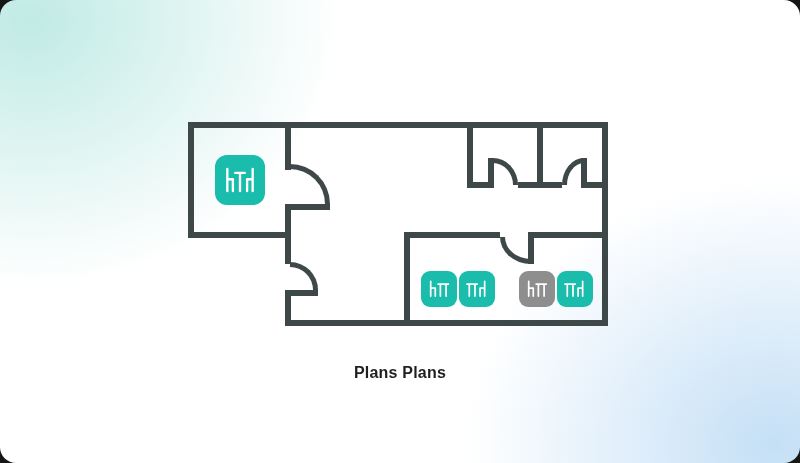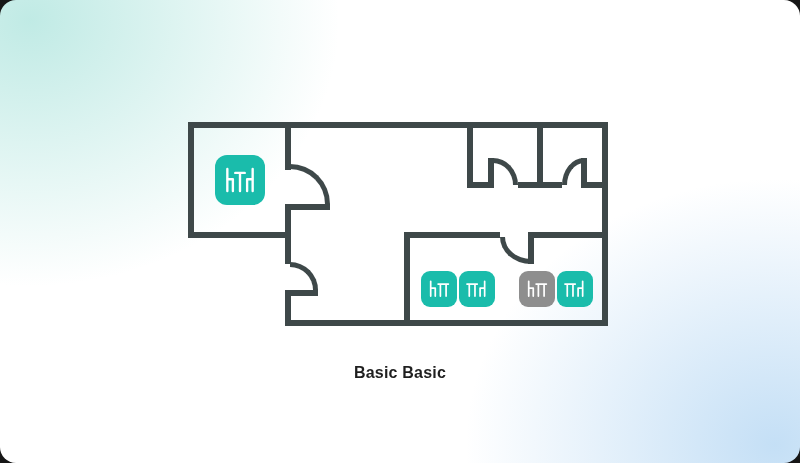--- a/index.html
+++ b/index.html
@@ -87,14 +87,14 @@
           <path d="M10 11 V37 M10 23 H18 M18 23 V37 M23 16 H41 M27 16 V37 M37 16 V37"></path>
         </svg>
       </div>
     <div class="seat-icon small" style="left: 557px; background: rgb(26, 188, 171);">
         <svg viewBox="0 0 48 48">
           <path d="M38 11 V37 M30 23 H38 M30 23 V37 M7 16 H25 M11 16 V37 M21 16 V37"></path>
         </svg>
       </div>
   </div>
 
-  <div class="caption">Basic Basic</div>
+  <div class="caption">Plans Plans</div>
 </div>
 
 </body></html>

